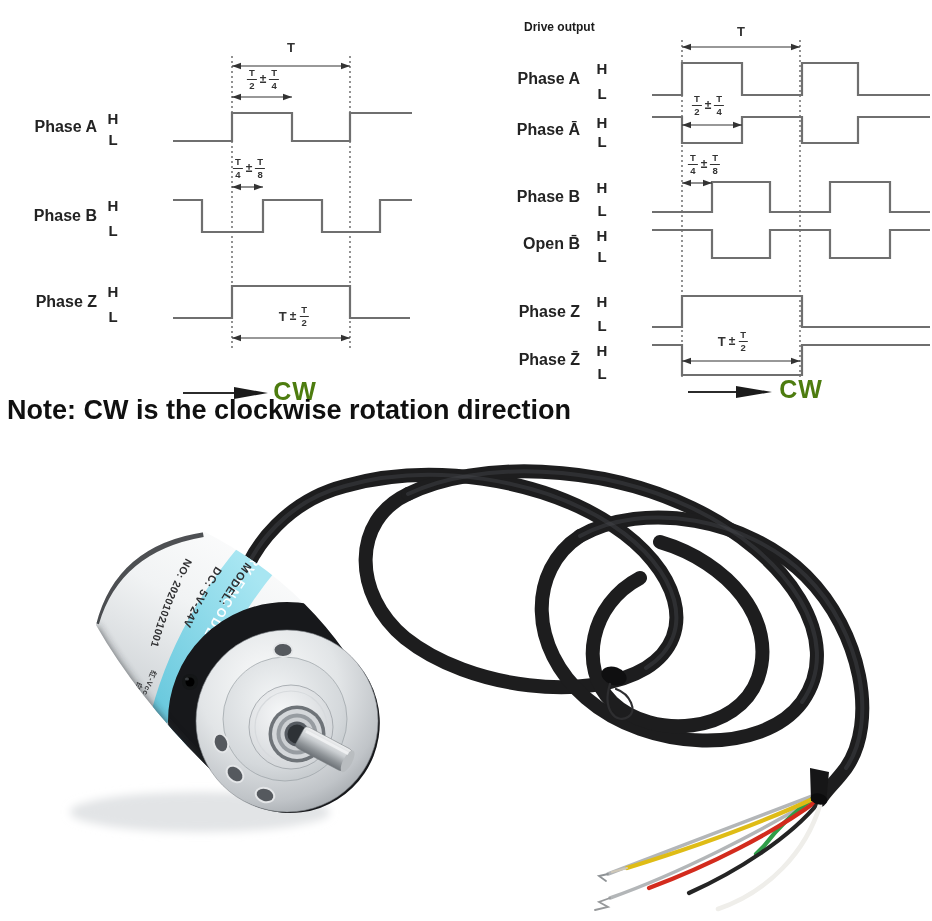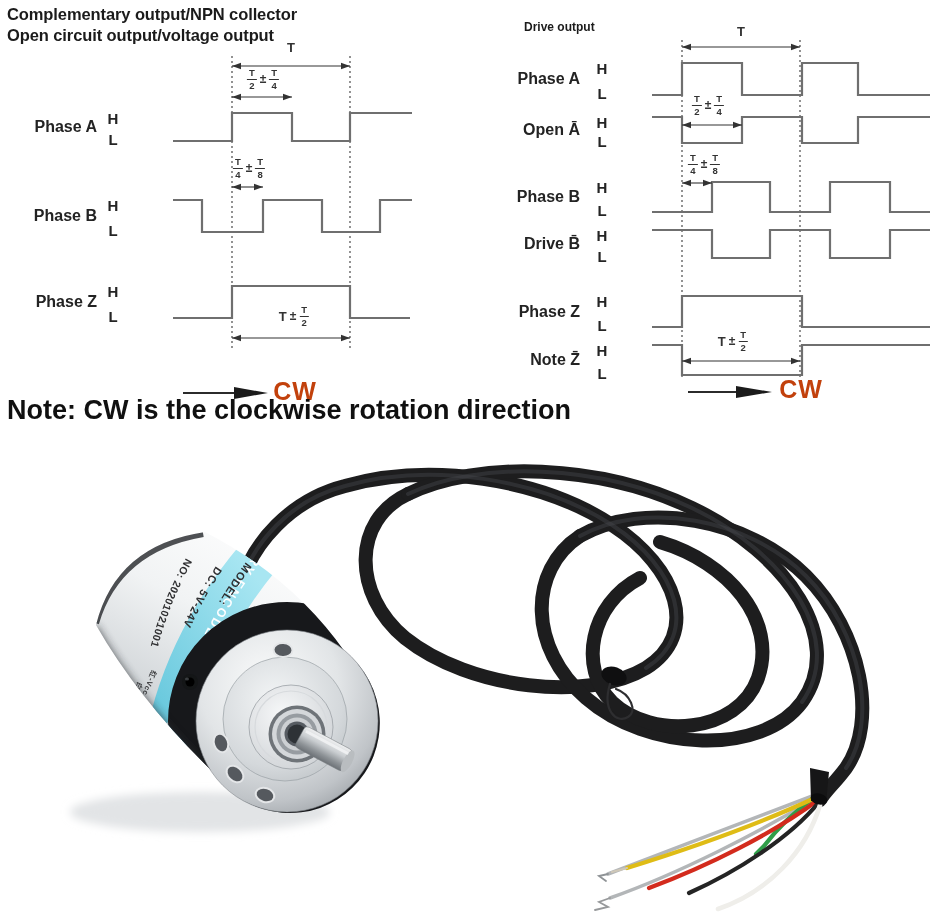--- a/index.html
+++ b/index.html
@@ -17,21 +17,21 @@
   #overlays{position:absolute;inset:0;pointer-events:none;}
   .ov{position:absolute;transform:translate(-50%,-50%);white-space:nowrap;}
   .phase-label{font-size:16px;font-weight:600;color:#232323;transform:translate(-100%,-50%);}
   .hl{font-size:15px;font-weight:700;color:#242424;}
   .ann{display:flex;align-items:center;font-weight:700;color:#333;}
   .ann .t{font-size:13px;}
   .ann .pm{font-size:12px;margin:0 3px;}
   .frac{display:inline-flex;flex-direction:column;align-items:center;line-height:1;}
   .frac .n{font-size:9.5px;border-bottom:1.2px solid #333;padding:0 2px 1px 2px;}
   .frac .d{font-size:9.5px;padding-top:1px;}
-  .cw-label{font-size:25px;font-weight:600;color:#c2410c;letter-spacing:1px;}
+  .cw-label{font-size:25px;font-weight:600;color:#4d7c0f;letter-spacing:1px;}
 
   
   .wave{fill:none;stroke:#6f6f6f;stroke-width:2.2;}
   .dotv{stroke:#4a4a4a;stroke-width:1.2;stroke-dasharray:2 3;}
   .dim{stroke:#333;stroke-width:1.1;}
   .dimhead{fill:#333;}
   .cwline{stroke:#2b2b2b;stroke-width:2.2;}
   .cwhead{fill:#1b1b1b;}
 
   
@@ -82,24 +82,20 @@
       <line x1="682" y1="183" x2="712" y2="183" class="dim"></line>
       <polygon points="682,183 691,179.8 691,186.2" class="dimhead"></polygon>
       <polygon points="712,183 703,179.8 703,186.2" class="dimhead"></polygon>
       <line x1="682" y1="361" x2="800" y2="361" class="dim"></line>
       <polygon points="682,361 691,357.8 691,364.2" class="dimhead"></polygon>
       <polygon points="800,361 791,357.8 791,364.2" class="dimhead"></polygon>
       <line x1="688" y1="392" x2="738" y2="392" class="cwline"></line>
       <polygon points="772,392 736,386 736,398" class="cwhead"></polygon>
     </svg>
 
-  <div class="dtitle left">
-    <div>Complementary output/NPN collector</div>
-    <div>Open circuit output/voltage output</div>
-  </div>
   <div class="dtitle right">Drive output</div>
 
   <div id="overlays">
       <div class="ov phase-label" style="left: 97px; top: 127px;">Phase A</div>
       <div class="ov hl" style="left: 113px; top: 118px;">H</div>
       <div class="ov hl" style="left: 113px; top: 139px;">L</div>
       <div class="ov phase-label" style="left: 97px; top: 216px;">Phase B</div>
       <div class="ov hl" style="left: 113px; top: 205px;">H</div>
       <div class="ov hl" style="left: 113px; top: 230px;">L</div>
       <div class="ov phase-label" style="left: 97px; top: 302px;">Phase Z</div>
@@ -135,33 +131,33 @@
         <span class="pm">±</span>
         <span class="frac">
           <span class="n">T</span>
           <span class="d">2</span>
         </span>
       </div>
       <div class="ov cw-label" style="left: 295px; top: 391px;">CW</div>
       <div class="ov phase-label" style="left: 580px; top: 79px;">Phase A</div>
       <div class="ov hl" style="left: 602px; top: 68px;">H</div>
       <div class="ov hl" style="left: 602px; top: 93px;">L</div>
-      <div class="ov phase-label" style="left: 580px; top: 130px;">Open Ā</div>
+      <div class="ov phase-label" style="left: 580px; top: 130px;">Phase Ā</div>
       <div class="ov hl" style="left: 602px; top: 122px;">H</div>
       <div class="ov hl" style="left: 602px; top: 141px;">L</div>
       <div class="ov phase-label" style="left: 580px; top: 197px;">Phase B</div>
       <div class="ov hl" style="left: 602px; top: 187px;">H</div>
       <div class="ov hl" style="left: 602px; top: 210px;">L</div>
-      <div class="ov phase-label" style="left: 580px; top: 244px;">Drive B̄</div>
+      <div class="ov phase-label" style="left: 580px; top: 244px;">Open B̄</div>
       <div class="ov hl" style="left: 602px; top: 235px;">H</div>
       <div class="ov hl" style="left: 602px; top: 256px;">L</div>
       <div class="ov phase-label" style="left: 580px; top: 311.5px;">Phase Z</div>
       <div class="ov hl" style="left: 602px; top: 301px;">H</div>
       <div class="ov hl" style="left: 602px; top: 325px;">L</div>
-      <div class="ov phase-label" style="left: 580px; top: 360px;">Note Z̄</div>
+      <div class="ov phase-label" style="left: 580px; top: 360px;">Phase Z̄</div>
       <div class="ov hl" style="left: 602px; top: 350px;">H</div>
       <div class="ov hl" style="left: 602px; top: 373px;">L</div>
       <div class="ov ann" style="left: 741px; top: 31px;">
         <span class="t">T</span>
       </div>
       <div class="ov ann" style="left: 708px; top: 105px;">
         <span class="frac">
           <span class="n">T</span>
           <span class="d">2</span>
         </span>

